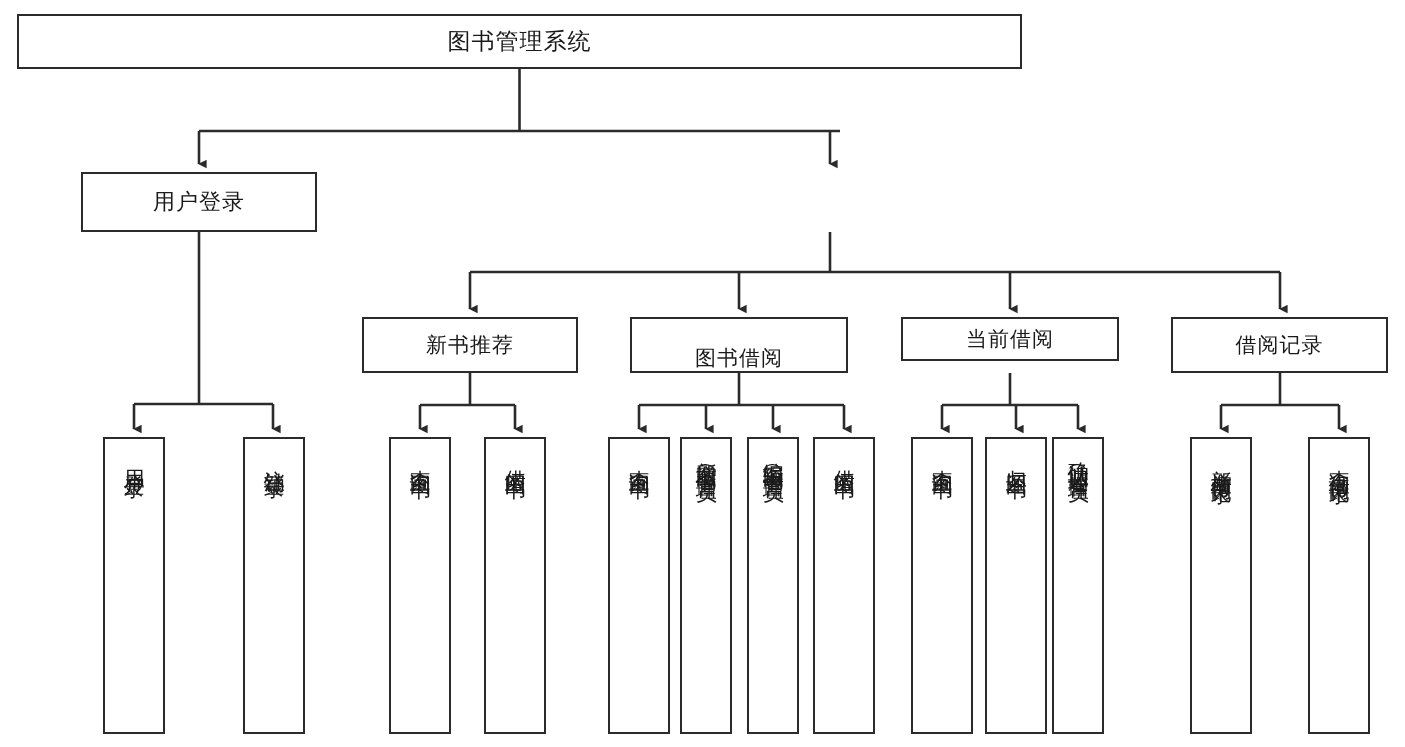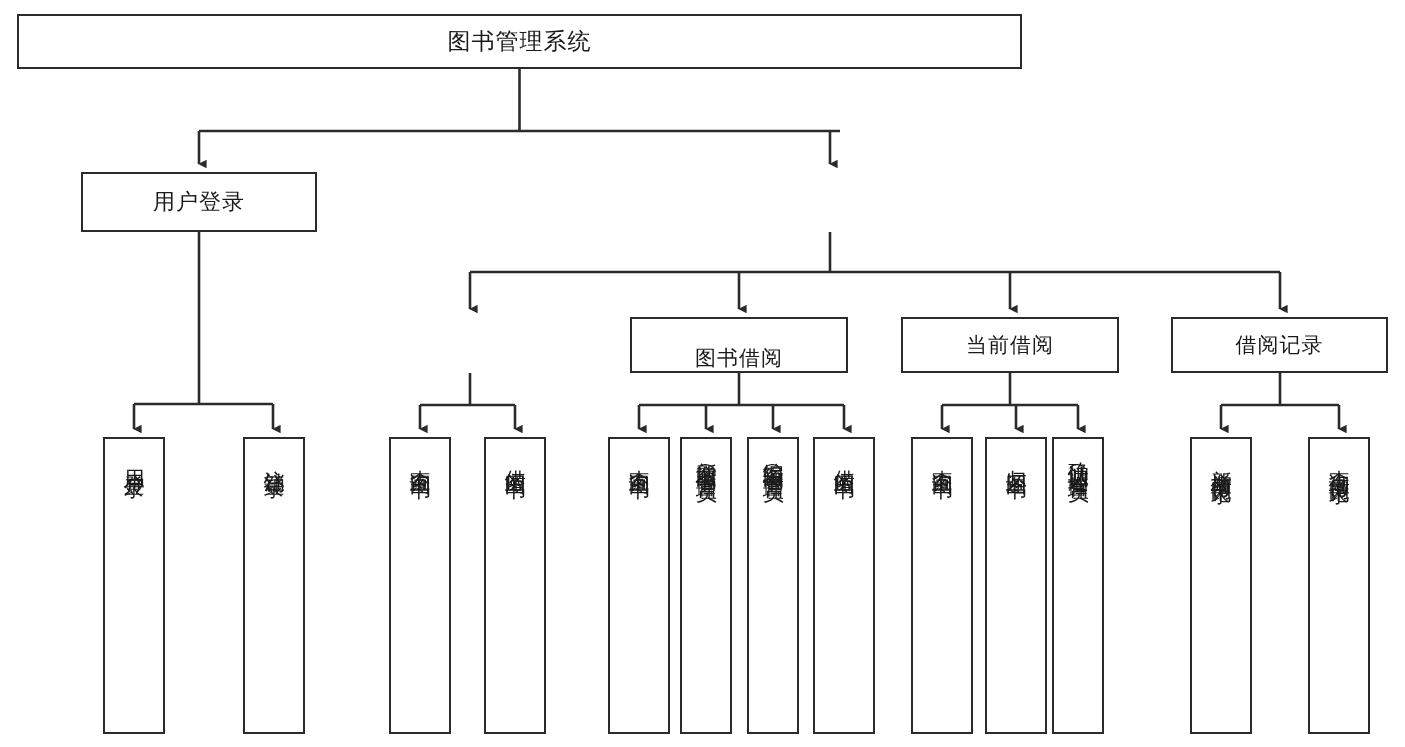--- a/index.html
+++ b/index.html
@@ -131,24 +131,27 @@
   </svg>
 
   <div class="node root" style="left:17px; top:14px; width:1005px; height:55px;">
     <span class="node-label">图书管理系统</span>
   </div>
 
   <div class="node level2" style="left:81px; top:172px; width:236px; height:60px;">
     <span class="node-label">用户登录</span>
   </div>
 
+  <div class="node level3" style="left:362px; top:317px; width:216px; height:56px;">
+    <span class="node-label">新书推荐</span>
+  </div>
   <div class="node level3" style="left:630px; top:317px; width:218px; height:56px;align-items:flex-end;">
     <span class="node-label">图书借阅</span>
   </div>
-  <div class="node level3" style="left:901px; top:317px; width:218px; height:56px;">
+  <div class="node level3" style="left:901px; top:317px; width:218px; height:44px;">
     <span class="node-label">当前借阅</span>
   </div>
   <div class="node level3" style="left:1171px; top:317px; width:217px; height:56px;">
     <span class="node-label">借阅记录</span>
   </div>
 
   <div class="node leaf" style="left:103px; top:437px; width:62px; height:297px;">
     <span class="node-label">用户登录</span>
   </div>
   <div class="node leaf" style="left:243px; top:437px; width:62px; height:297px;">

